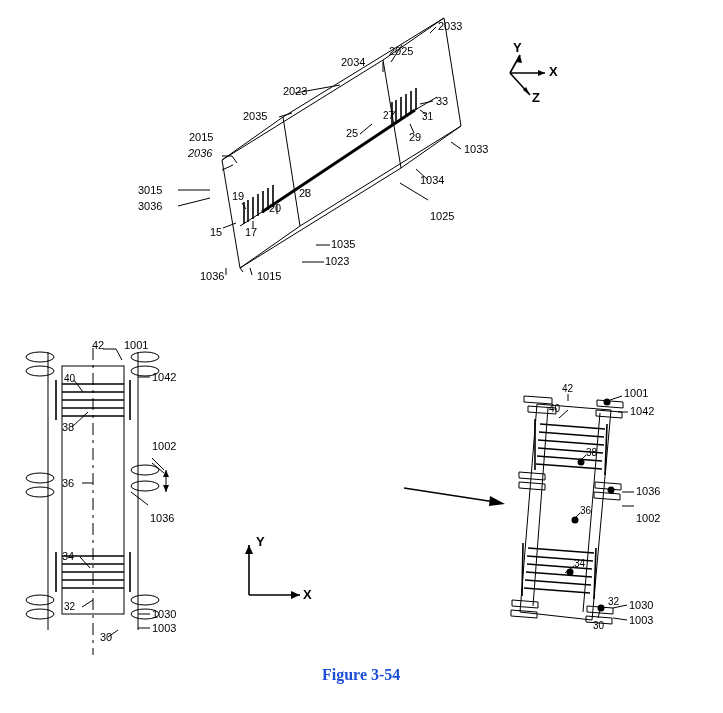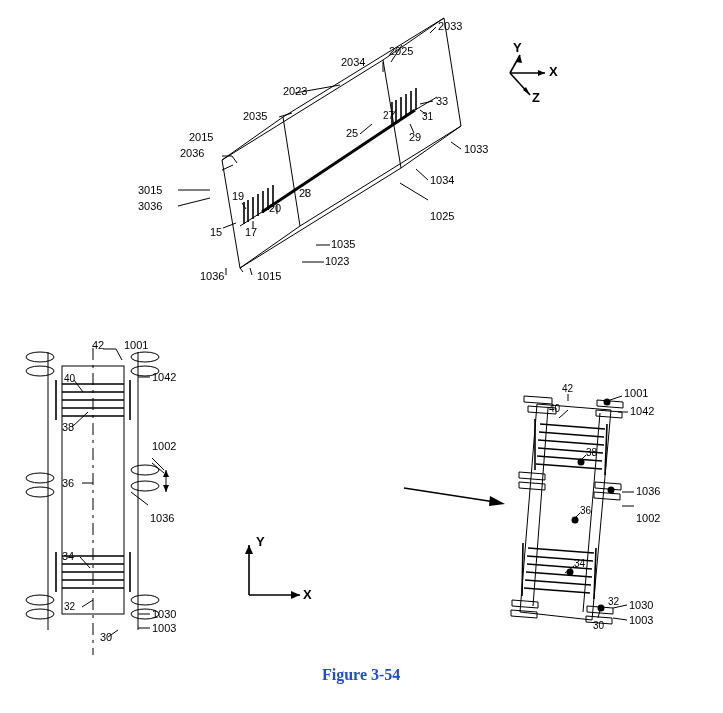--- a/index.html
+++ b/index.html
@@ -340,23 +340,23 @@
   <div class="lbl" style="left:389px; top:33px;margin-top:12px;">2025</div>
   <div class="lbl" style="left:341px; top:56px;">2034</div>
   <div class="lbl" style="left:283px; top:85px;">2023</div>
   <div class="lbl" style="left:243px; top:110px;">2035</div>
   <div class="lbl" style="left:436px; top:95px;">33</div>
   <div class="lbl lbl-sm" style="left:422px; top:111px;">31</div>
   <div class="lbl lbl-sm" style="left:383px; top:110px;">27</div>
   <div class="lbl" style="left:346px; top:127px;">25</div>
   <div class="lbl" style="left:409px; top:131px;">29</div>
   <div class="lbl" style="left:189px; top:131px;">2015</div>
-  <div class="lbl" style="left:180px; top:147px;">2036</div>
+  <div class="lbl" style="left:188px; top:147px;font-style:italic;">2036</div>
   <div class="lbl" style="left:464px; top:143px;">1033</div>
-  <div class="lbl" style="left:430px; top:174px;">1034</div>
+  <div class="lbl" style="left:420px; top:174px;">1034</div>
   <div class="lbl" style="left:430px; top:210px;">1025</div>
   <div class="lbl" style="left:138px; top:184px;">3015</div>
   <div class="lbl" style="left:138px; top:200px;">3036</div>
   <div class="lbl" style="left:232px; top:190px;">19</div>
   <div class="lbl" style="left:299px; top:187px;">23</div>
   <div class="lbl" style="left:269px; top:202px;">20</div>
   <div class="lbl" style="left:210px; top:226px;">15</div>
   <div class="lbl" style="left:245px; top:226px;">17</div>
   <div class="lbl" style="left:331px; top:238px;">1035</div>
   <div class="lbl" style="left:325px; top:255px;">1023</div>

